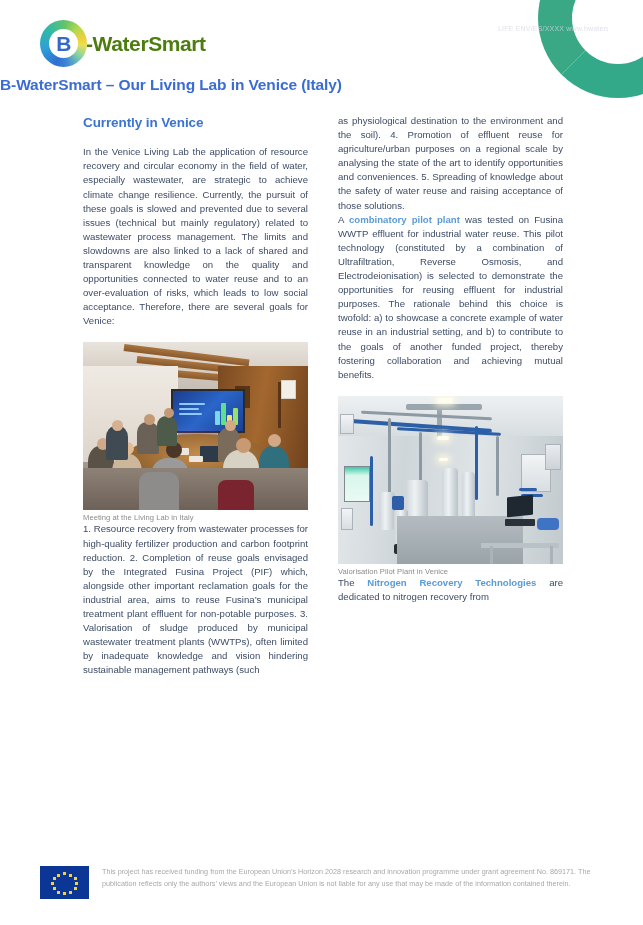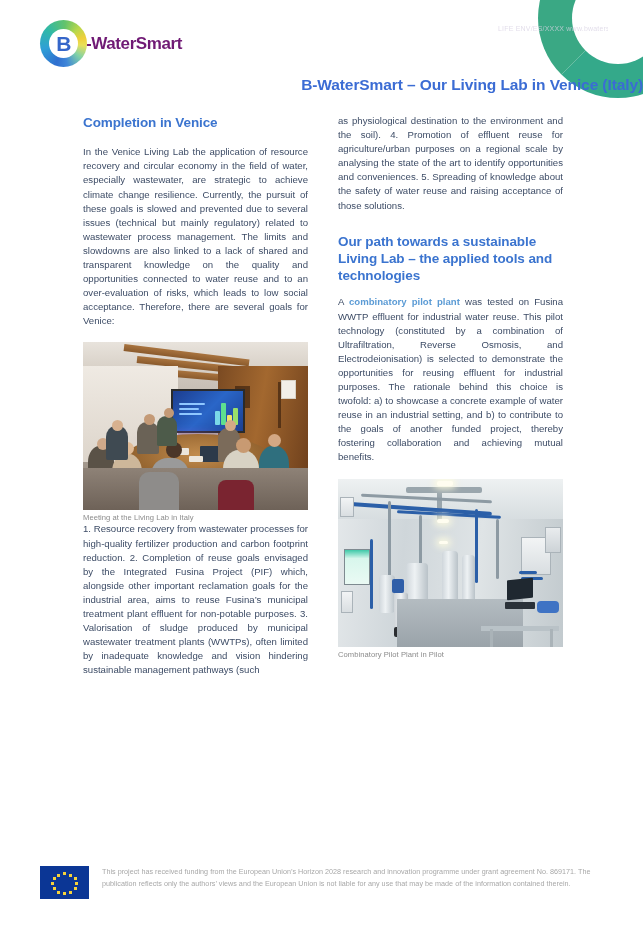--- a/index.html
+++ b/index.html
@@ -87,33 +87,33 @@
     display: flex;
     align-items: center;
     justify-content: center;
     font-size: 21px;
     font-weight: bold;
     color: #3566c9;
     z-index: 2;
     letter-spacing: -.5px;
   }
   .logo-word {
-    font-size: 17px;
+    font-size: 21px;
     font-weight: bold;
-    color: #701a75;
+    color: #4d7c0f;
     letter-spacing: -.4px;
     margin-left: -3px;
   }
 
   .doc-title {
     position: absolute;
     top: 76px;
     left: 0;
     right: 0;
-    text-align: right;
+    text-align: left;
     font-size: 15.5px;
     font-weight: bold;
     color: #3b6cd4;
     letter-spacing: -.1px;
   }
 
   
   .columns {
     position: absolute;
     top: 114px;
@@ -340,21 +340,21 @@
     </div>
     <span class="logo-word">-WaterSmart</span>
   </div>
 
   <div class="doc-title">B-WaterSmart – Our Living Lab in Venice (Italy)</div>
 
   <div class="columns">
 
     <div class="col">
 
-      <h2 class="section">Completion in Venice</h2>
+      <h2 class="section">Currently in Venice</h2>
 
       <p class="body">In the Venice Living Lab the application of resource recovery and circular economy in the field of water, especially wastewater, are strategic to achieve climate change resilience. Currently, the pursuit of these goals is slowed and prevented due to several issues (technical but mainly regulatory) related to wastewater process management. The limits and slowdowns are also linked to a lack of shared and transparent knowledge on the quality and opportunities connected to water reuse and to an over-evaluation of risks, which leads to low social acceptance. Therefore, there are several goals for Venice:</p>
 
       <figure class="figure f1">
         <div class="photo ph1">
           <div class="ceiling"></div>
           <div class="beam" style="left:18%;top:2px;width:56%;transform:rotate(7deg);"></div>
           <div class="beam" style="left:24%;top:14px;width:50%;transform:rotate(6deg);"></div>
           <div class="beam" style="left:30%;top:26px;width:44%;transform:rotate(5deg);"></div>
           <div class="wall-l"></div>
@@ -414,21 +414,20 @@
         <figcaption class="caption">Meeting at the Living Lab in Italy</figcaption>
       </figure>
 
       <p class="body gap-top-lg">1. Resource recovery from wastewater processes for high-quality fertilizer production and carbon footprint reduction. 2. Completion of reuse goals envisaged by the Integrated Fusina Project (PIF) which, alongside other important reclamation goals for the industrial area, aims to reuse Fusina’s municipal treatment plant effluent for non-potable purposes. 3. Valorisation of sludge produced by municipal wastewater treatment plants (WWTPs), often limited by inadequate knowledge and vision hindering sustainable management pathways (such</p>
     </div>
 
     <div class="col">
 
       <p class="body">as physiological destination to the environment and the soil). 4. Promotion of effluent reuse for agriculture/urban purposes on a regional scale by analysing the state of the art to identify opportunities and conveniences. 5. Spreading of knowledge about the safety of water reuse and raising acceptance of those solutions.</p>
 
-      <h2 class="section tight" style="margin-top:20px;">Our path towards a sustainable Living Lab – the applied tools and technologies</h2>
 
       <p class="body"><span>A </span><span class="hl">combinatory pilot plant</span><span> was tested on Fusina WWTP effluent for industrial water reuse. This pilot technology (constituted by a combination of Ultrafiltration, Reverse Osmosis, and Electrodeionisation) is selected to demonstrate the opportunities for reusing effluent for industrial purposes. The rationale behind this choice is twofold: a) to showcase a concrete example of water reuse in an industrial setting, and b) to contribute to the goals of another funded project, thereby fostering collaboration and achieving mutual benefits.</span></p>
 
       <figure class="figure f2">
         <div class="photo ph2">
           <div class="wall"></div>
           <div class="ceiling2"></div>
 
           <div class="duct" style="left:30%;top:8px;width:34%;height:6px;"></div>
           <div class="duct" style="left:44%;top:12px;width:5px;height:30px;"></div>
@@ -464,23 +463,24 @@
           <div class="pipe-blue" style="right:20px;top:98px;width:22px;height:3px;"></div>
 
           <div class="floor2"></div>
           <div class="bench"></div>
           <div class="bench-leg" style="right:10px;bottom:0;height:18px;"></div>
           <div class="bench-leg" style="right:70px;bottom:0;height:18px;"></div>
           <div class="monitor"></div>
           <div class="keyboard"></div>
           <div class="gloves"></div>
         </div>
-        <figcaption class="caption">Combinatory Pilot Plant in Pilot</figcaption>
+        <figcaption class="caption">Valorisation Pilot Plant in Venice</figcaption>
       </figure>
 
+      <p class="body gap-top-lg"><span>The </span><span class="hl">Nitrogen Recovery Technologies</span><span> are dedicated to nitrogen recovery from</span></p>
     </div>
   </div>
 
   <div class="footer">
     <div class="eu-flag">
       <div class="eu-star" style="left:23px;top:6px;"></div>
       <div class="eu-star" style="left:29px;top:7.5px;"></div>
       <div class="eu-star" style="left:33.5px;top:11px;"></div>
       <div class="eu-star" style="left:35px;top:16px;"></div>
       <div class="eu-star" style="left:33.5px;top:21px;"></div>

